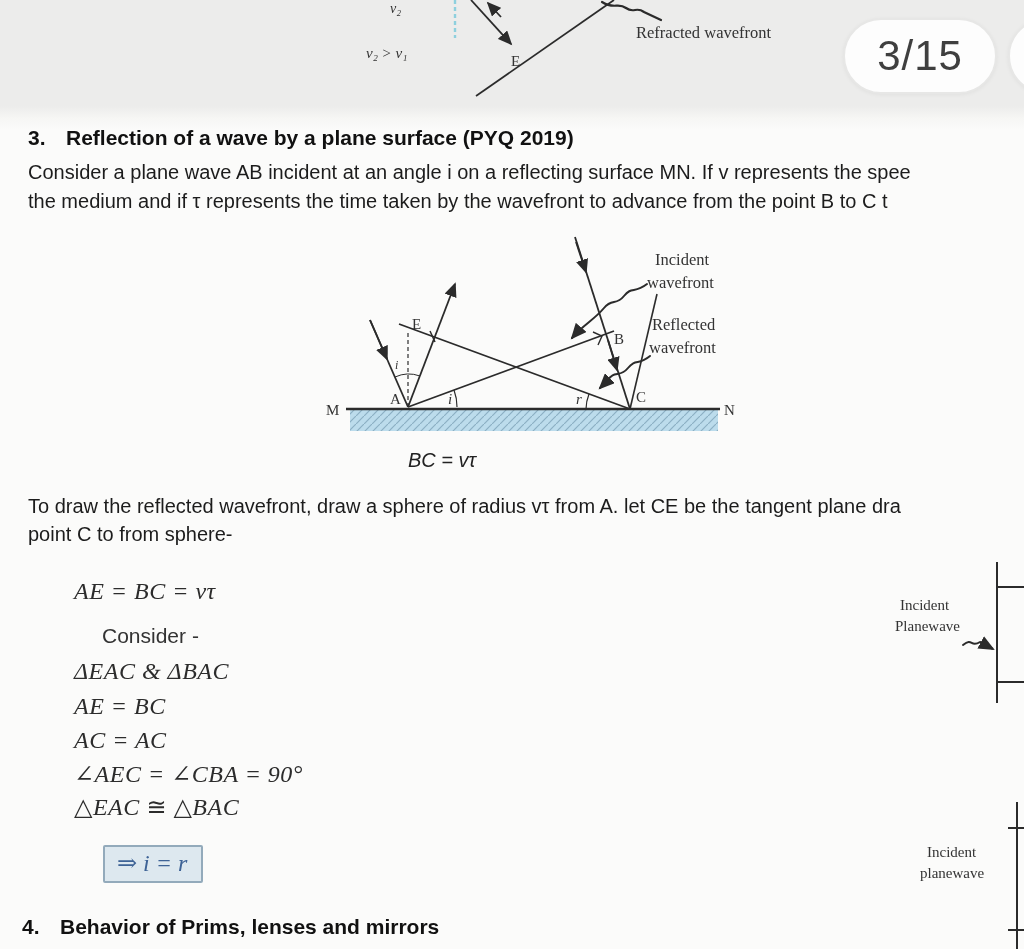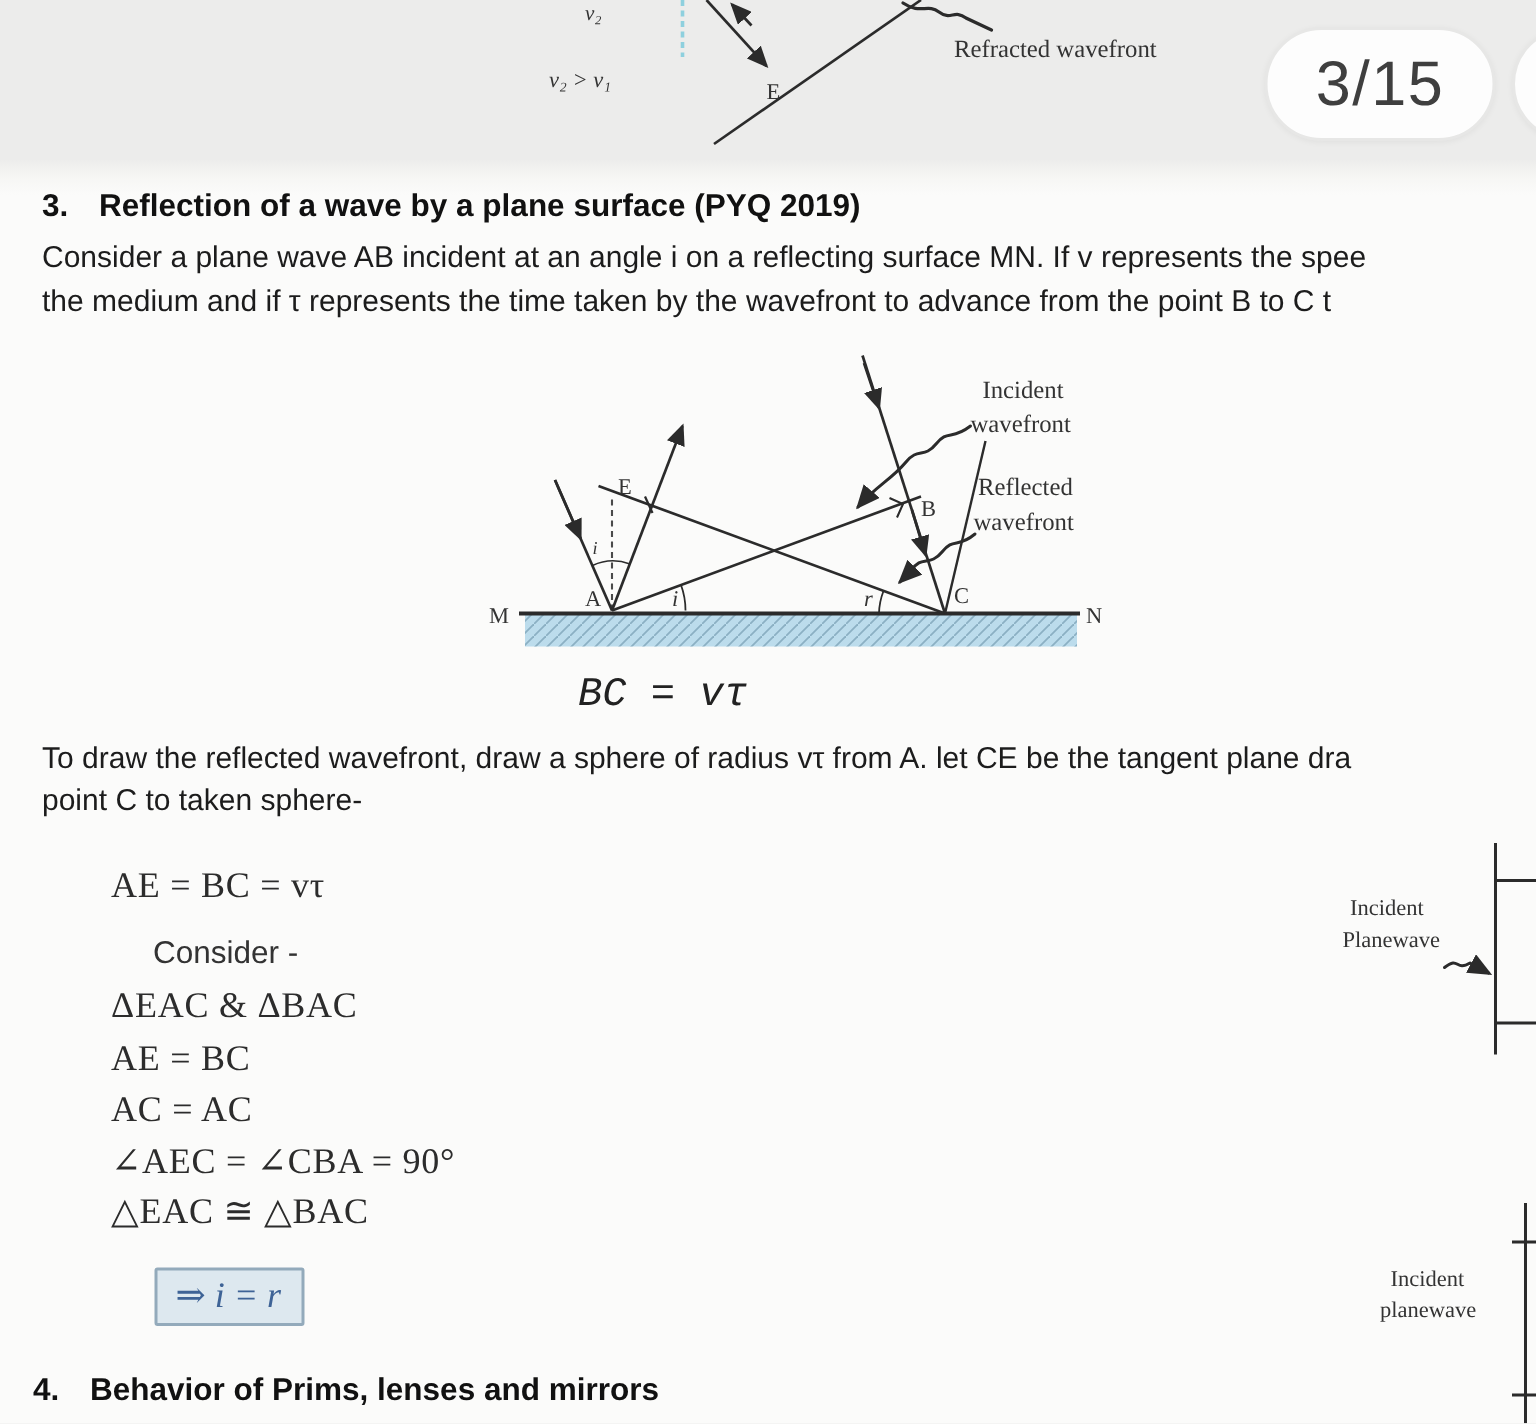--- a/index.html
+++ b/index.html
@@ -8,25 +8,25 @@
   .page{position:relative;width:1024px;height:949px;overflow:hidden;
         background:linear-gradient(#ececeb 0,#ececeb 106px,#f6f6f4 118px,#fbfbfa 130px,#fbfbfa 100%);padding-left:28px;}
   .abs{position:absolute;}
   
   .h-num{display:inline-block;width:38px;font-weight:bold;font-size:21px;}
   .h-title{font-weight:bold;font-size:21px;margin-top:16px;}
   .heading{white-space:nowrap;color:#111;}
   .para{font-size:20px;line-height:28px;white-space:nowrap;color:#1c1c1c;}
   
   .equation{left:0;width:884px;text-align:center;
-            font-family:Liberation Mono, monospace;
-            font-style:italic;font-size:27px;color:#222;}
+            font-family:Liberation Sans, sans-serif;
+            font-style:italic;font-size:20px;color:#222;}
   
   .math-line{left:74px;font-family:"Liberation Serif","DejaVu Serif","DejaVu Sans",serif;
-             font-size:24px;color:#2c2c2c;white-space:nowrap;letter-spacing:.5px;}
+             font-style:italic;font-size:24px;color:#2c2c2c;white-space:nowrap;letter-spacing:.5px;}
   .math-sans{font-family:"Liberation Sans",sans-serif;font-style:normal;font-size:21px;color:#333;letter-spacing:0;margin-left:24px;}
   .result-box{left:103px;top:829px;padding:2px 14px 4px 12px;
               background:#dde8ef;border:2px solid #93aabb;border-radius:2px;
               font-family:"Liberation Serif","DejaVu Serif","DejaVu Sans",serif;
               font-style:italic;font-size:24px;color:#3e6396;white-space:nowrap;margin-top:16px;}
   
   .pill{top:18px;height:72px;border-radius:38px;background:#fdfdfd;border:2px solid #e7e7e6;
         box-shadow:0 1px 4px rgba(0,0,0,.05);display:flex;align-items:center;justify-content:center;}
   .pill-main{left:843px;width:150px;}
   .pill-part{left:1008px;width:90px;}
@@ -117,21 +117,21 @@
     <text x="347" y="56" font-size="16.5" fill="#3a3a3a">wavefront</text>
     <text x="352" y="98" font-size="16.5" fill="#3a3a3a">Reflected</text>
     <text x="349" y="121" font-size="16.5" fill="#3a3a3a">wavefront</text>
     <path d="M 347,52 C 334,62 332,54 324,64 C 316,74 312,66 304,76 C 294,88 284,92 272,106" fill="none" stroke="#2b2b2b" stroke-width="2" stroke-linecap="round" marker-end="url(#ah2)"></path>
     <path d="M 350,124 C 338,134 336,126 328,136 C 320,146 314,138 308,148 C 305,152 302,154 300,156" fill="none" stroke="#2b2b2b" stroke-width="2" stroke-linecap="round" marker-end="url(#ah2)"></path>
   </svg>
 
   <div class="abs equation" style="top:449px">BC = vτ</div>
 
   <div class="abs para" style="left:28px;top:492px">To draw the reflected wavefront, draw a sphere of radius vτ from A. let CE be the tangent plane dra</div>
-  <div class="abs para" style="left:28px;top:520px">point C to taken sphere-</div>
+  <div class="abs para" style="left:28px;top:520px">point C to from sphere-</div>
 
   <div class="abs math-line" style="top:578px">AE = BC = vτ</div>
   <div class="abs math-line math-sans" style="left:78px;top:624px">Consider -</div>
   <div class="abs math-line" style="top:658px">ΔEAC &amp; ΔBAC</div>
   <div class="abs math-line" style="top:693px">AE = BC</div>
   <div class="abs math-line" style="top:727px">AC = AC</div>
   <div class="abs math-line" style="top:760px">∠AEC = ∠CBA = 90°</div>
   <div class="abs math-line" style="top:793px">△EAC ≅ △BAC</div>
   <div class="abs result-box">
     <span>⇒ i = r</span>

